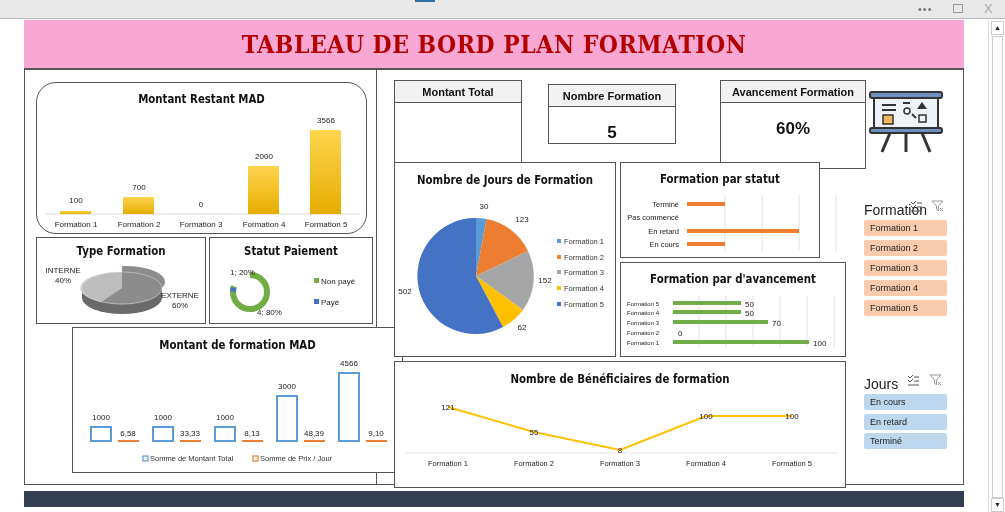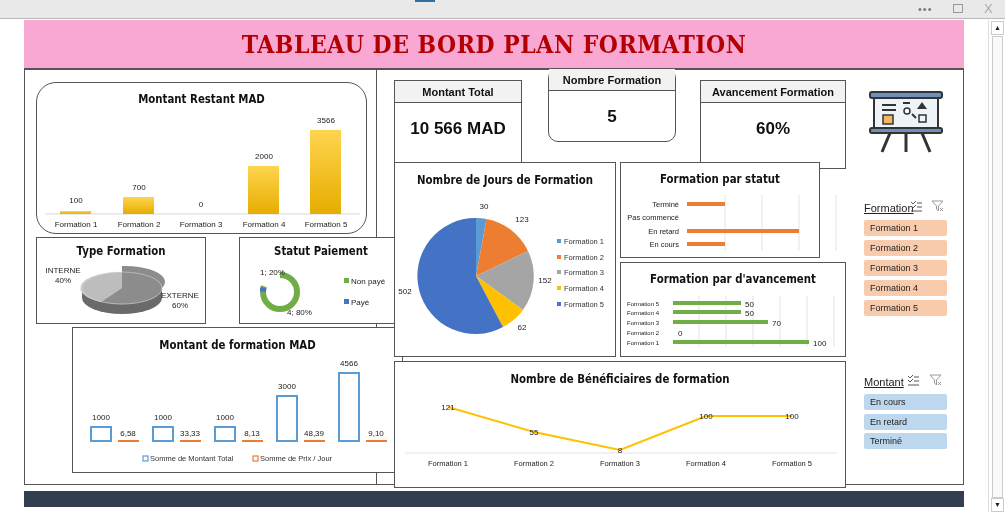--- a/index.html
+++ b/index.html
@@ -18,21 +18,21 @@
   .header { position: absolute; left: 24px; top: 20px; width: 940px; height: 50px; background: #f9a8d4; border-bottom: 2px solid #555; display: flex; align-items: center; justify-content: center; }
   .header h1 { font-family: "DejaVu Serif", serif; font-weight: bold; font-size: 22px; color: #b30000; letter-spacing: 0.5px; transform: scaleY(1.1); }
   .vsplit { position: absolute; left: 376px; top: 70px; width: 1px; height: 415px; background: #555; }
   .bottomline { position: absolute; left: 24px; top: 484px; width: 940px; height: 1px; background: #555; }
   .footer { position: absolute; left: 24px; top: 491px; width: 940px; height: 16px; background: #333f50; }
   .card { position: absolute; background: #fff; border: 1px solid #555; }
   .ctitle { position: absolute; left: 0; width: 100%; text-align: center; font-family: "DejaVu Sans", sans-serif; font-weight: bold; font-size: 12px; color: #111; transform: scaleX(0.85); }
   .abs { position: absolute; }
   .kpi .khead { height: 22px; background: #f2f2f2; border-bottom: 1px solid #555; font-weight: bold; font-size: 11px; text-align: center; line-height: 22px; color: #111; }
   .kpi .kval { text-align: center; font-weight: bold; font-size: 17px; line-height: 52px; color: #111; }
-  .slicer-head { position: absolute; font-size: 11px; color: #222; text-decoration: underline; }
+  .slicer-head { position: absolute; font-size: 14px; color: #222; }
   .slicer-item { position: absolute; left: 864px; width: 83px; height: 16px; border-radius: 2px; font-size: 9px; line-height: 16px; padding-left: 6px; color: #222; }
   .sl-orange { background: #f8cbad; }
   .sl-blue { background: #bdd7ee; }
 </style>
 </head>
 <body>
 
 <div class="topbar">
   <div class="tabmark"></div>
   <span class="dots">•••</span>
@@ -94,21 +94,21 @@
     <ellipse cx="85" cy="50" rx="40" ry="16" fill="none" stroke="#e0e0e0" stroke-width="0.5"></ellipse>
     <g font-family="Liberation Sans, sans-serif" font-size="8" fill="#222" text-anchor="middle">
       <text x="26" y="35">INTERNE</text>
       <text x="26" y="45">40%</text>
       <text x="143" y="60">EXTERNE</text>
       <text x="143" y="70">60%</text>
     </g>
   </svg>
 </div>
 
-<div class="card" style="left:209px;top:237px;width:164px;height:87px;margin-left:30px;">
+<div class="card" style="left:209px;top:237px;width:164px;height:87px;">
   <div class="ctitle" style="top:6px;">Statut Paiement</div>
   <svg class="abs" style="left:0;top:0" width="158" height="87">
     <circle cx="40" cy="54" r="17" fill="none" stroke="#70ad47" stroke-width="6" stroke-dasharray="85.5 21.4" transform="rotate(-90 40 54)"></circle>
     <circle cx="40" cy="54" r="17" fill="none" stroke="#4472c4" stroke-width="6" stroke-dasharray="4 102.8" stroke-dashoffset="-80" transform="rotate(-90 40 54)"></circle>
     <g font-family="Liberation Sans, sans-serif" font-size="8" fill="#222">
       <text x="20" y="37">1; 20%</text>
       <text x="47" y="77">4; 80%</text>
       <rect x="104" y="40" width="5" height="5" fill="#70ad47"></rect>
       <text x="111" y="46">Non payé</text>
       <rect x="104" y="61" width="5" height="5" fill="#4472c4"></rect>
@@ -150,27 +150,26 @@
       <rect x="70" y="128" width="5" height="5" fill="none" stroke="#5b9bd5" stroke-width="1.2"></rect>
       <text x="77" y="133">Somme de Montant Total</text>
       <rect x="180" y="128" width="5" height="5" fill="none" stroke="#ed7d31" stroke-width="1.2"></rect>
       <text x="187" y="133">Somme de Prix / Jour</text>
     </g>
   </svg>
 </div>
 
 <div class="card kpi" style="left:394px;top:80px;width:128px;height:99px;">
   <div class="khead">Montant Total</div>
-  <div class="kval">10 566 MAD</div>
-</div>
-<div class="card kpi" style="left:548px;top:68px;width:128px;height:74px;border-radius:10px;">
+</div>
+<div class="card kpi" style="left:548px;top:84px;width:128px;height:60px;">
   <div class="khead">Nombre Formation</div>
   <div class="kval">5</div>
 </div>
-<div class="card kpi" style="left:700px;top:80px;width:146px;height:89px;">
+<div class="card kpi" style="left:720px;top:80px;width:146px;height:89px;">
   <div class="khead">Avancement Formation</div>
   <div class="kval">60%</div>
 </div>
 
 <svg class="abs" style="left:866px;top:88px" width="80" height="68">
   <rect x="4" y="4" width="72" height="6" rx="2" fill="#6f90bf" stroke="#333" stroke-width="2"></rect>
   <rect x="8" y="10" width="64" height="32" fill="#eef3f7" stroke="#333" stroke-width="2"></rect>
   <rect x="4" y="40" width="72" height="5" rx="2" fill="#6f90bf" stroke="#333" stroke-width="2"></rect>
   <line x1="16" y1="17" x2="30" y2="17" stroke="#333" stroke-width="2"></line>
   <line x1="16" y1="22" x2="30" y2="22" stroke="#333" stroke-width="2"></line>
@@ -310,21 +309,21 @@
   <path d="M1 1 L12 1 L7.5 6 L7.5 11 L5.5 9 L5.5 6 Z" fill="none" stroke="#999" stroke-width="1"></path>
   <line x1="9" y1="8" x2="12" y2="11" stroke="#999"></line>
     <line x1="12" y1="8" x2="9" y2="11" stroke="#999"></line>
 </svg>
 <div class="slicer-item sl-orange" style="top:220px;">Formation 1</div>
 <div class="slicer-item sl-orange" style="top:240px;">Formation 2</div>
 <div class="slicer-item sl-orange" style="top:260px;">Formation 3</div>
 <div class="slicer-item sl-orange" style="top:280px;">Formation 4</div>
 <div class="slicer-item sl-orange" style="top:300px;">Formation 5</div>
 
-<div class="slicer-head" style="left:864px;top:376px;">Montant</div>
+<div class="slicer-head" style="left:864px;top:376px;">Jours</div>
 <svg class="abs" style="left:907px;top:374px" width="13" height="12">
   <g stroke="#555" stroke-width="1" fill="none">
       <path d="M1 2 l2 2 l3 -3"></path>
       <path d="M1 6 l2 2 l3 -3"></path>
       <line x1="7" y1="3" x2="12" y2="3"></line>
       <line x1="7" y1="7" x2="12" y2="7"></line>
       <line x1="1" y1="11" x2="12" y2="11"></line>
     </g>
 </svg>
 <svg class="abs" style="left:929px;top:374px" width="13" height="12">

